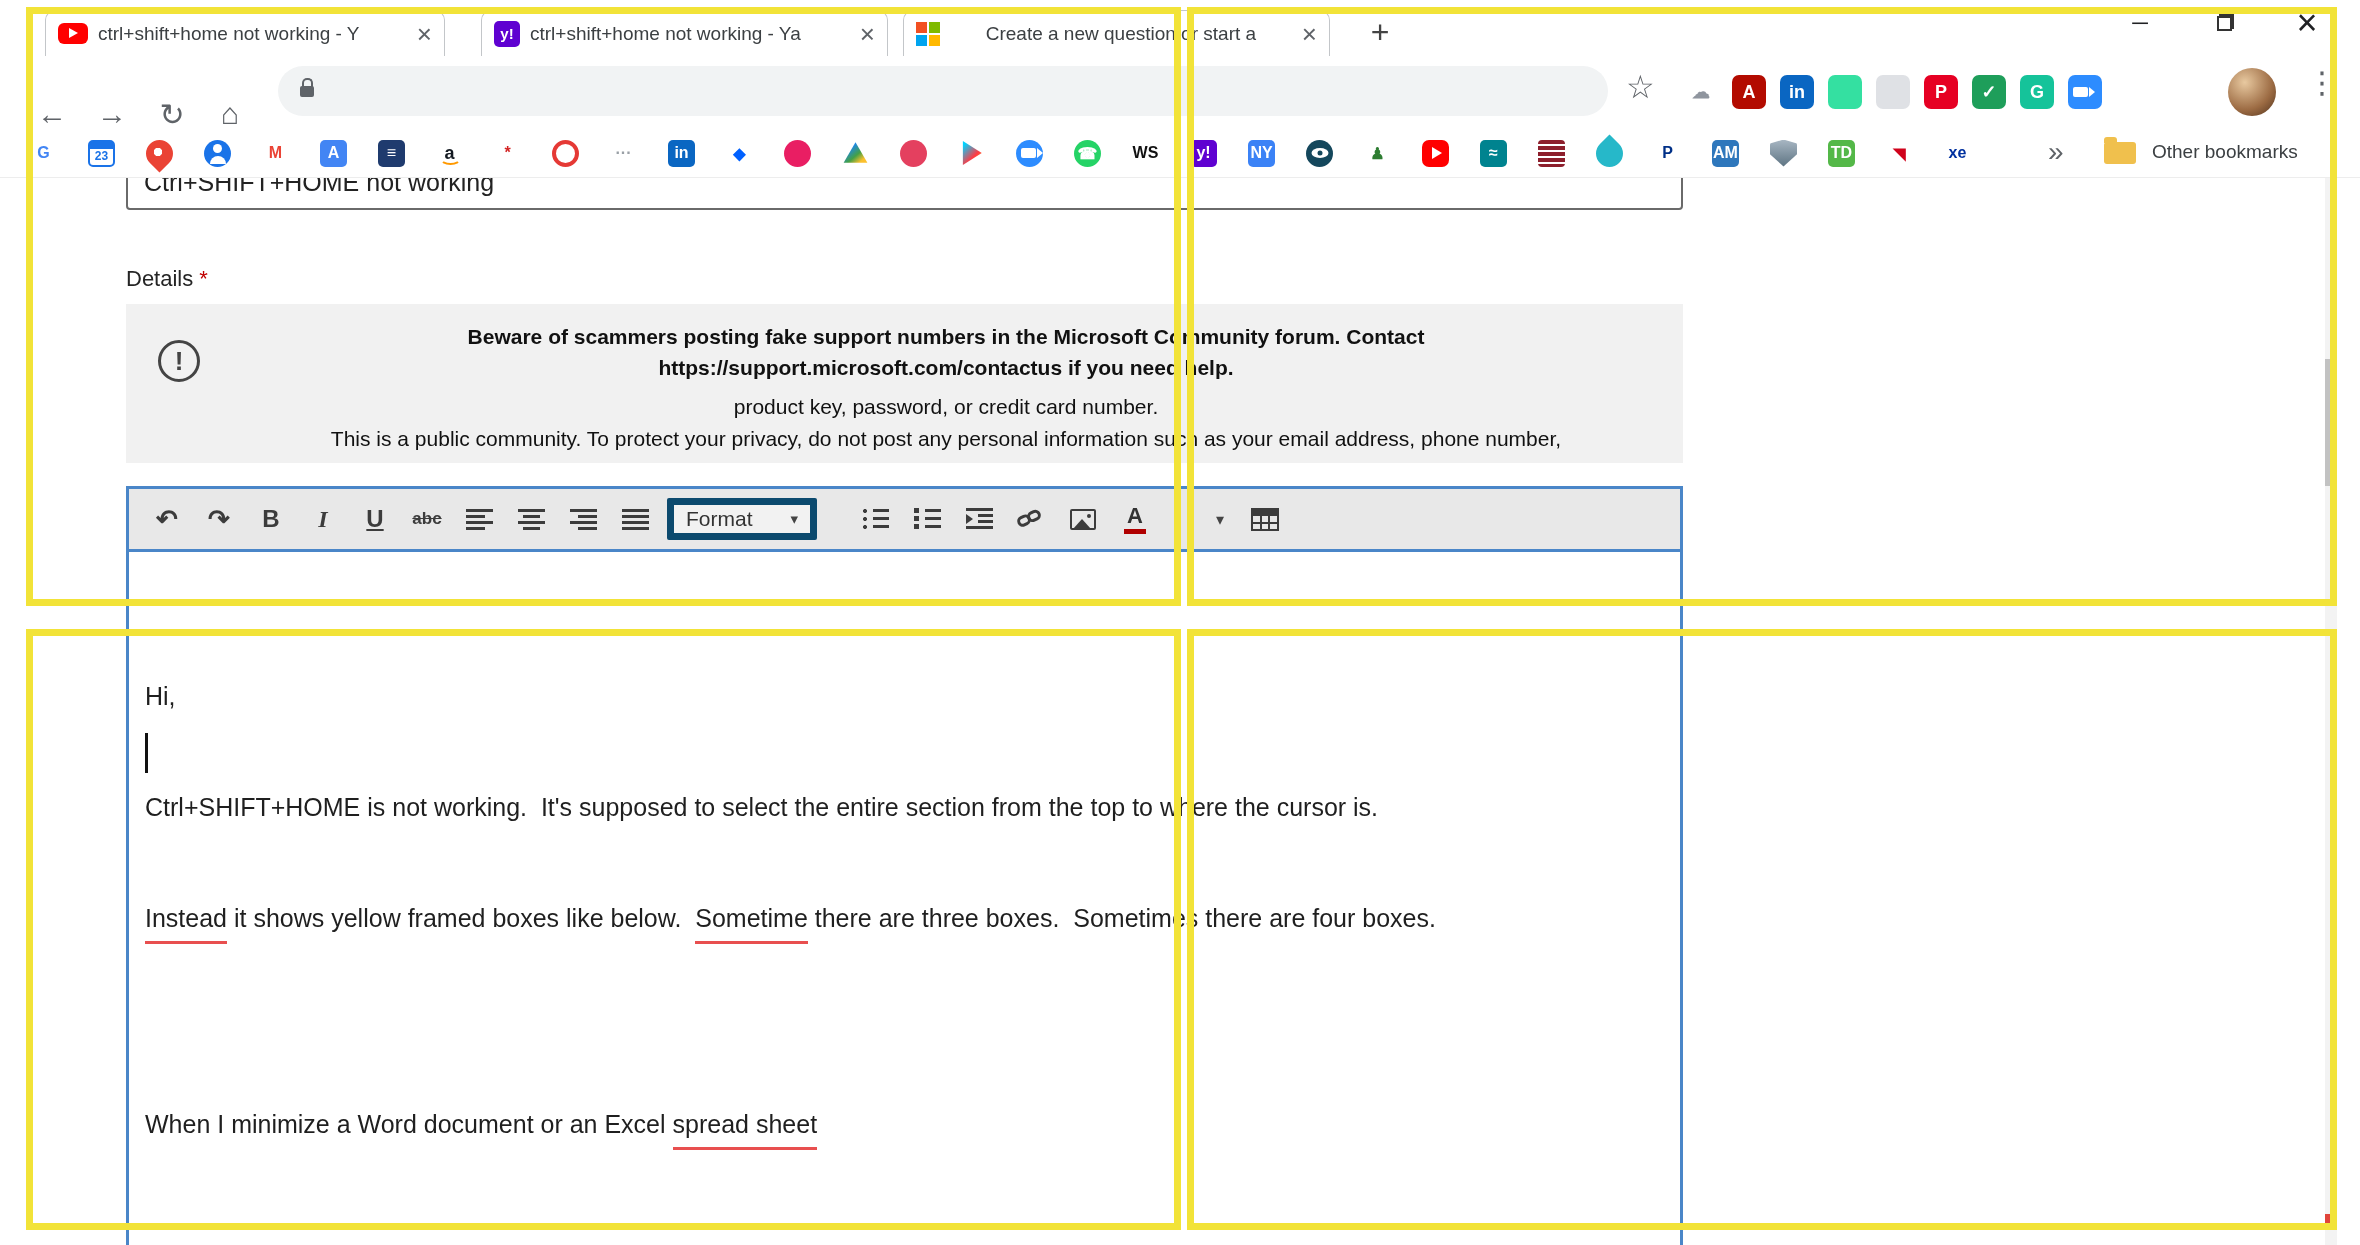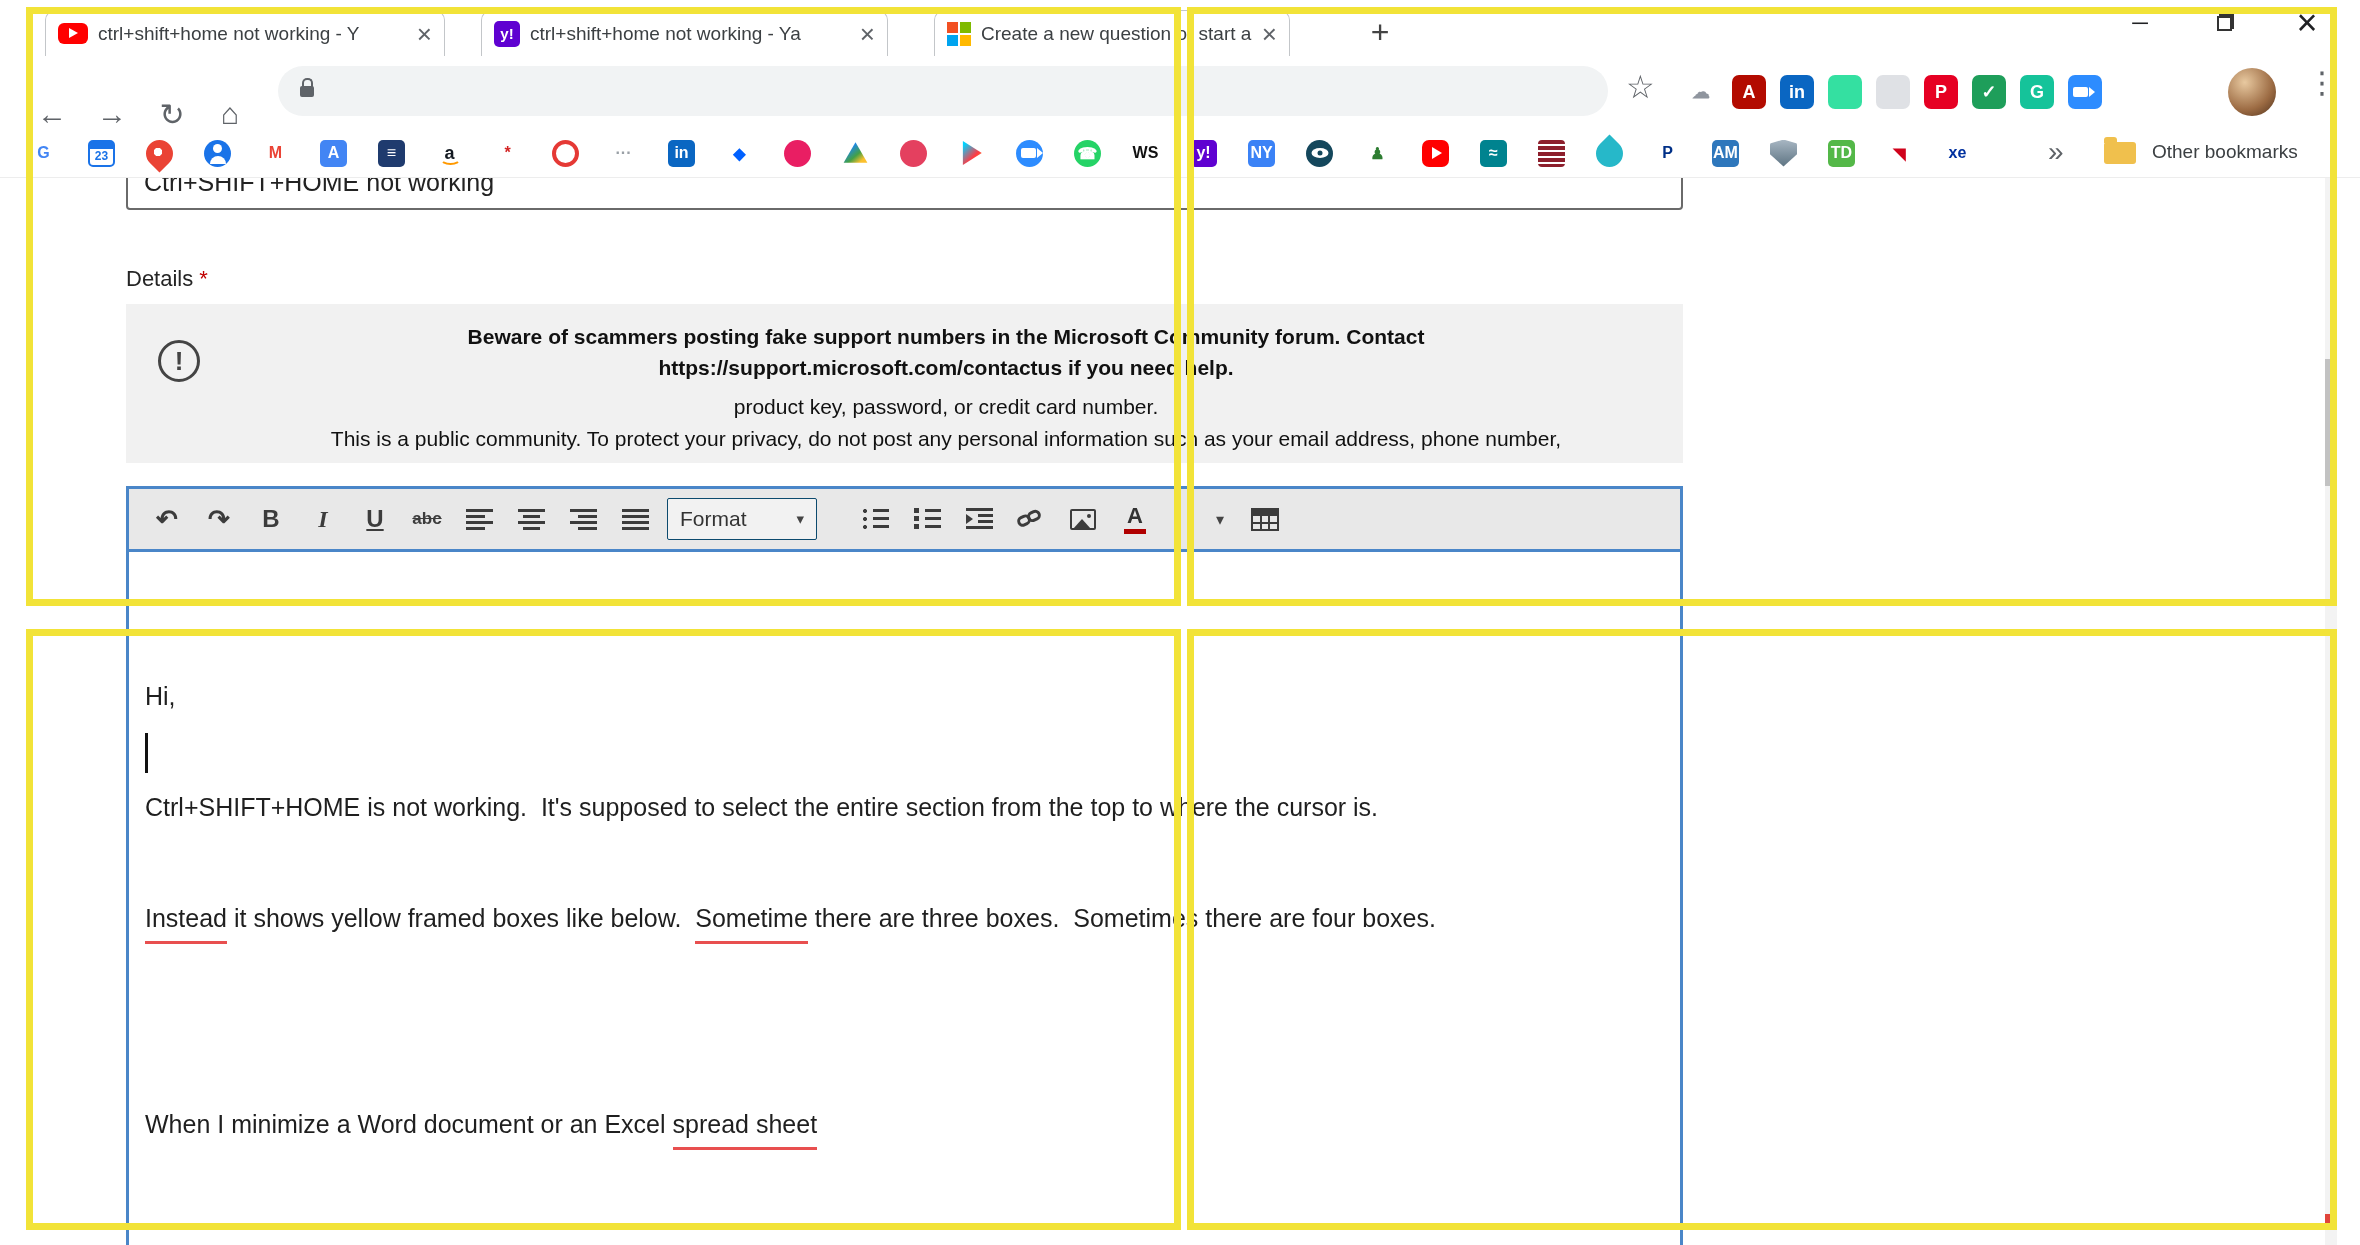--- a/index.html
+++ b/index.html
@@ -104,21 +104,21 @@
   .lb-b{font-size:24px;font-weight:800;}
   .lb-i{font-size:24px;font-style:italic;font-family:"Liberation Serif",serif;font-weight:700;}
   .lb-u{font-size:24px;text-decoration:underline;font-weight:600;}
   .lb-s{font-size:17px;text-decoration:line-through;font-weight:600;}
   .ic-bars{width:27px;height:21px;background-repeat:no-repeat;
            background-image:linear-gradient(#3c3c3c,#3c3c3c),linear-gradient(#3c3c3c,#3c3c3c),linear-gradient(#3c3c3c,#3c3c3c),linear-gradient(#3c3c3c,#3c3c3c);}
   .ic-al{background-size:27px 3px,19px 3px,27px 3px,19px 3px;background-position:0 0,0 6px,0 12px,0 18px;}
   .ic-ac{background-size:27px 3px,17px 3px,27px 3px,17px 3px;background-position:0 0,5px 6px,0 12px,5px 18px;}
   .ic-ar{background-size:27px 3px,19px 3px,27px 3px,19px 3px;background-position:0 0,8px 6px,0 12px,8px 18px;}
   .ic-aj{background-size:27px 3px,27px 3px,27px 3px,27px 3px;background-position:0 0,0 6px,0 12px,0 18px;}
-  .fmt{width:150px;height:42px;margin:0 6px;border:1px solid #0c4a6e;background:#f2f2f2;border-radius:2px;
+  .fmt{width:150px;height:42px;margin:0 6px;border:7px solid #0c4a6e;background:#f2f2f2;border-radius:2px;
        display:flex;align-items:center;justify-content:space-between;padding:0 12px;box-sizing:border-box;flex:0 0 auto;}
   .fmt-label{font-size:21px;color:#333;}
   .fmt-caret{font-size:15px;color:#444;}
   .ic-ul,.ic-ol,.ic-ind{width:27px;height:22px;background-repeat:no-repeat;position:relative;}
   .ic-ul{background-image:radial-gradient(circle,#3c3c3c 45%,transparent 52%),radial-gradient(circle,#3c3c3c 45%,transparent 52%),radial-gradient(circle,#3c3c3c 45%,transparent 52%),
          linear-gradient(#3c3c3c,#3c3c3c),linear-gradient(#3c3c3c,#3c3c3c),linear-gradient(#3c3c3c,#3c3c3c);
          background-size:6px 6px,6px 6px,6px 6px,16px 3px,16px 3px,16px 3px;
          background-position:0 0,0 8px,0 16px,11px 1px,11px 9px,11px 17px;}
   .ic-ol{background-image:linear-gradient(#3c3c3c,#3c3c3c),linear-gradient(#3c3c3c,#3c3c3c),linear-gradient(#3c3c3c,#3c3c3c),
          linear-gradient(#3c3c3c,#3c3c3c),linear-gradient(#3c3c3c,#3c3c3c),linear-gradient(#3c3c3c,#3c3c3c);
@@ -170,21 +170,21 @@
     <div class="tab" style="left:45px;width:400px;">
       <span class="fv-yt"></span>
       <span class="tab-title">ctrl+shift+home not working - Y</span>
       <span class="tab-close">×</span>
     </div>
     <div class="tab" style="left:481px;width:407px;">
       <span class="fv-yh">y!</span>
       <span class="tab-title">ctrl+shift+home not working - Ya</span>
       <span class="tab-close">×</span>
     </div>
-    <div class="tab active" style="left:934px;width:356px;">
+    <div class="tab active" style="left:903px;width:427px;text-align:center;">
       <span class="fv-ms"></span>
       <span class="tab-title">Create a new question or start a</span>
       <span class="tab-close">×</span>
     </div>
     <div class="newtab">+</div>
     <div class="wctrl wc-min">─</div>
     <div class="wctrl wc-max">
         <span class="ic-restore"></span>
       </div>
     <div class="wctrl wc-close">×</div>

